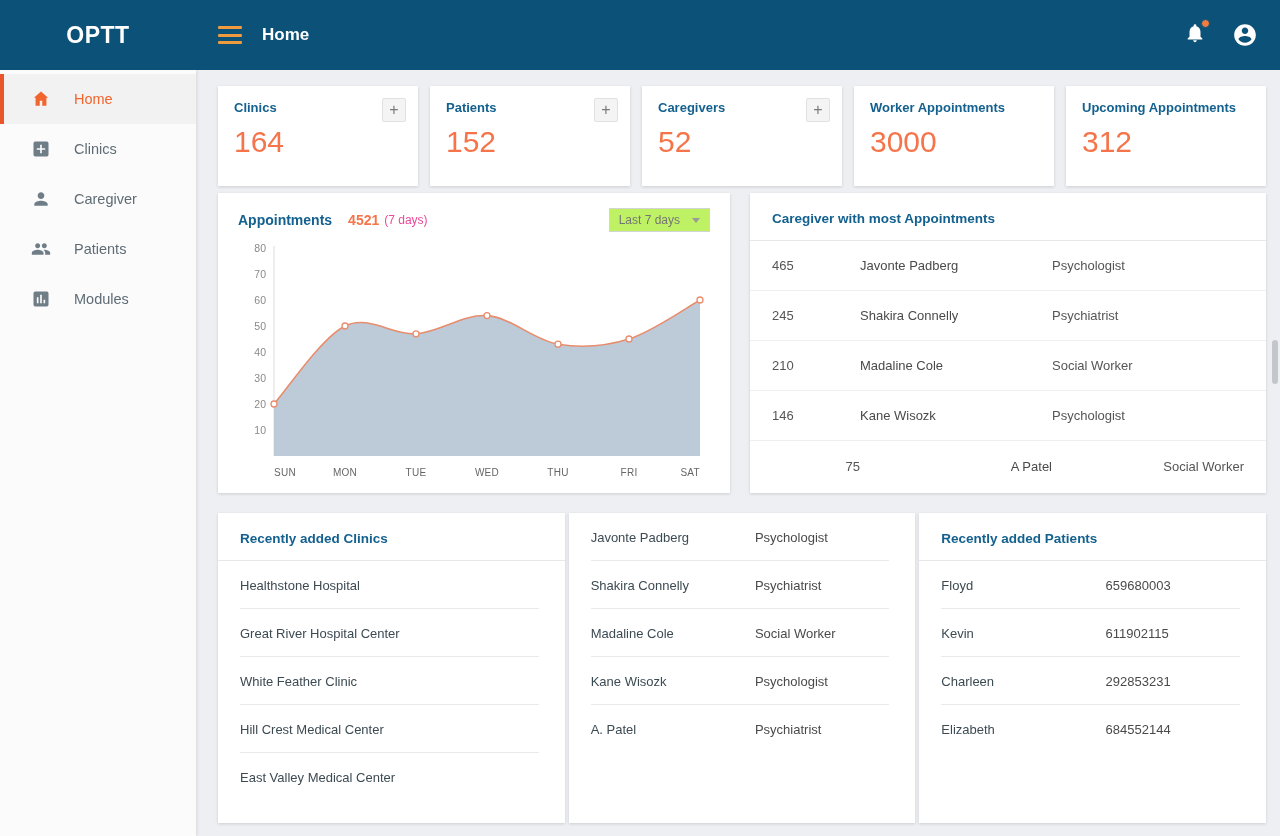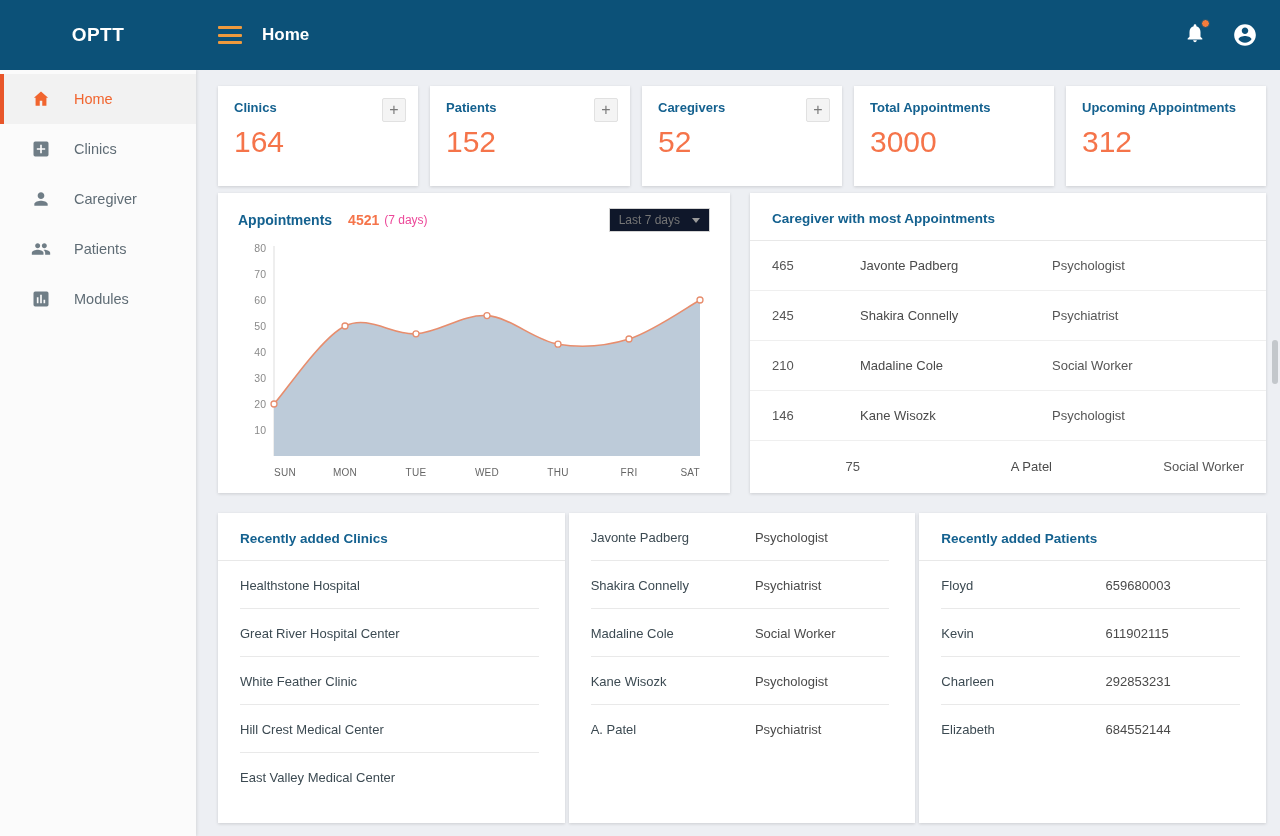--- a/index.html
+++ b/index.html
@@ -1,21 +1,21 @@
 <!DOCTYPE html>
 <html><head>
 <meta charset="utf-8">
 <style>
   * { margin:0; padding:0; box-sizing:border-box; }
   html,body { width:1280px; height:836px; overflow:hidden; font-family:"Liberation Sans", sans-serif; background:#edeff3; }
 
   
   .topbar { position:absolute; top:0; left:0; right:0; height:70px; background:#0c5178; display:flex; align-items:center; z-index:20; }
   .brand-zone { width:196px; display:flex; justify-content:center; align-items:center; }
-  .brand { color:#fff; font-size:19px; font-weight:700; letter-spacing:.5px; }
+  .brand { color:#fff; font-size:23px; font-weight:700; letter-spacing:.5px; }
   .hamburger { margin-left:22px; width:24px; height:18px; display:flex; flex-direction:column; justify-content:space-between; cursor:pointer; }
   .hamburger span { display:block; height:3px; width:24px; background:#ef9a3d; border-radius:1px; }
   .topbar-title { margin-left:20px; color:#fff; font-size:17px; font-weight:700; }
   .topbar-right { margin-left:auto; margin-right:22px; display:flex; align-items:center; gap:26px; }
   .bell-wrap { position:relative; cursor:pointer; }
   .badge-dot { position:absolute; top:-3px; right:-4px; width:9px; height:9px; border-radius:50%; background:#f57c3c; border:1px solid #0c5178; }
 
   
   .sidebar { position:absolute; top:70px; left:0; width:196px; bottom:0; background:#fbfbfb; box-shadow:1px 0 3px rgba(0,0,0,.10); z-index:10; padding-top:4px; }
   .side-item { height:50px; display:flex; align-items:center; padding-left:27px; gap:23px; color:#5f6c75; font-size:14.5px; border-left:4px solid transparent; cursor:pointer; }
@@ -32,21 +32,21 @@
   .stat-label { color:#14618f; font-size:13px; font-weight:700; }
   .stat-value { color:#f5744a; font-size:30px; font-weight:500; margin-top:10px; }
   .add-btn { position:absolute; top:12px; right:12px; width:24px; height:24px; background:#f4f4f4; border:1px solid #e1e1e1; border-radius:2px; color:#7a7a7a; font-size:16px; line-height:1; display:flex; align-items:center; justify-content:center; cursor:pointer; }
 
   .mid-row { display:flex; gap:20px; margin-top:7px; }
   .chart-card { width:512px; height:300px; padding:15px 20px 8px; flex:none; }
   .chart-header { display:flex; align-items:center; }
   .chart-title { color:#14618f; font-size:14px; font-weight:700; }
   .chart-count { color:#f5744a; font-size:14px; font-weight:700; margin-left:16px; }
   .chart-note { color:#ec4899; font-size:12px; margin-left:5px; }
-  .range-select { margin-left:auto; border:1px solid #d4d4d4; background:#0f172a; padding:4px 9px; font-size:12px; color:#757575; display:flex; align-items:center; gap:12px; cursor:pointer; }
+  .range-select { margin-left:auto; border:1px solid #d4d4d4; background:#bef264; padding:4px 9px; font-size:12px; color:#757575; display:flex; align-items:center; gap:12px; cursor:pointer; }
   .caret-down { width:0; height:0; border-left:4px solid transparent; border-right:4px solid transparent; border-top:5px solid #9a9a9a; }
   #appointments-chart { margin-top:8px; display:block; }
 
   .tc-card { flex:1; height:300px; }
   .panel-header { padding:18px 22px 14px; color:#14618f; font-size:13.5px; font-weight:700; border-bottom:1px solid #e8e8e8; }
   .tc-row { display:flex; align-items:center; height:50px; padding:0 22px; border-bottom:1px solid #efefef; font-size:13px; color:#4a4a4a; cursor:default; }
   .tc-row:last-child { border-bottom:none;text-align:right; }
   .tc-count { width:88px; color:#555; }
   .tc-name { width:192px; }
   .tc-role { flex:1; color:#555; }
@@ -133,21 +133,21 @@
       <div class="stat-label">Patients</div>
       <div class="stat-value">152</div>
       <div class="add-btn">+</div>
     </div>
     <div class="card stat-card">
       <div class="stat-label">Caregivers</div>
       <div class="stat-value">52</div>
       <div class="add-btn">+</div>
     </div>
     <div class="card stat-card">
-      <div class="stat-label">Total Appointments</div>
+      <div class="stat-label">Worker Appointments</div>
       <div class="stat-value">3000</div>
     </div>
     <div class="card stat-card">
       <div class="stat-label">Upcoming Appointments</div>
       <div class="stat-value">312</div>
     </div>
   </div>
 
   <div class="mid-row">
 

